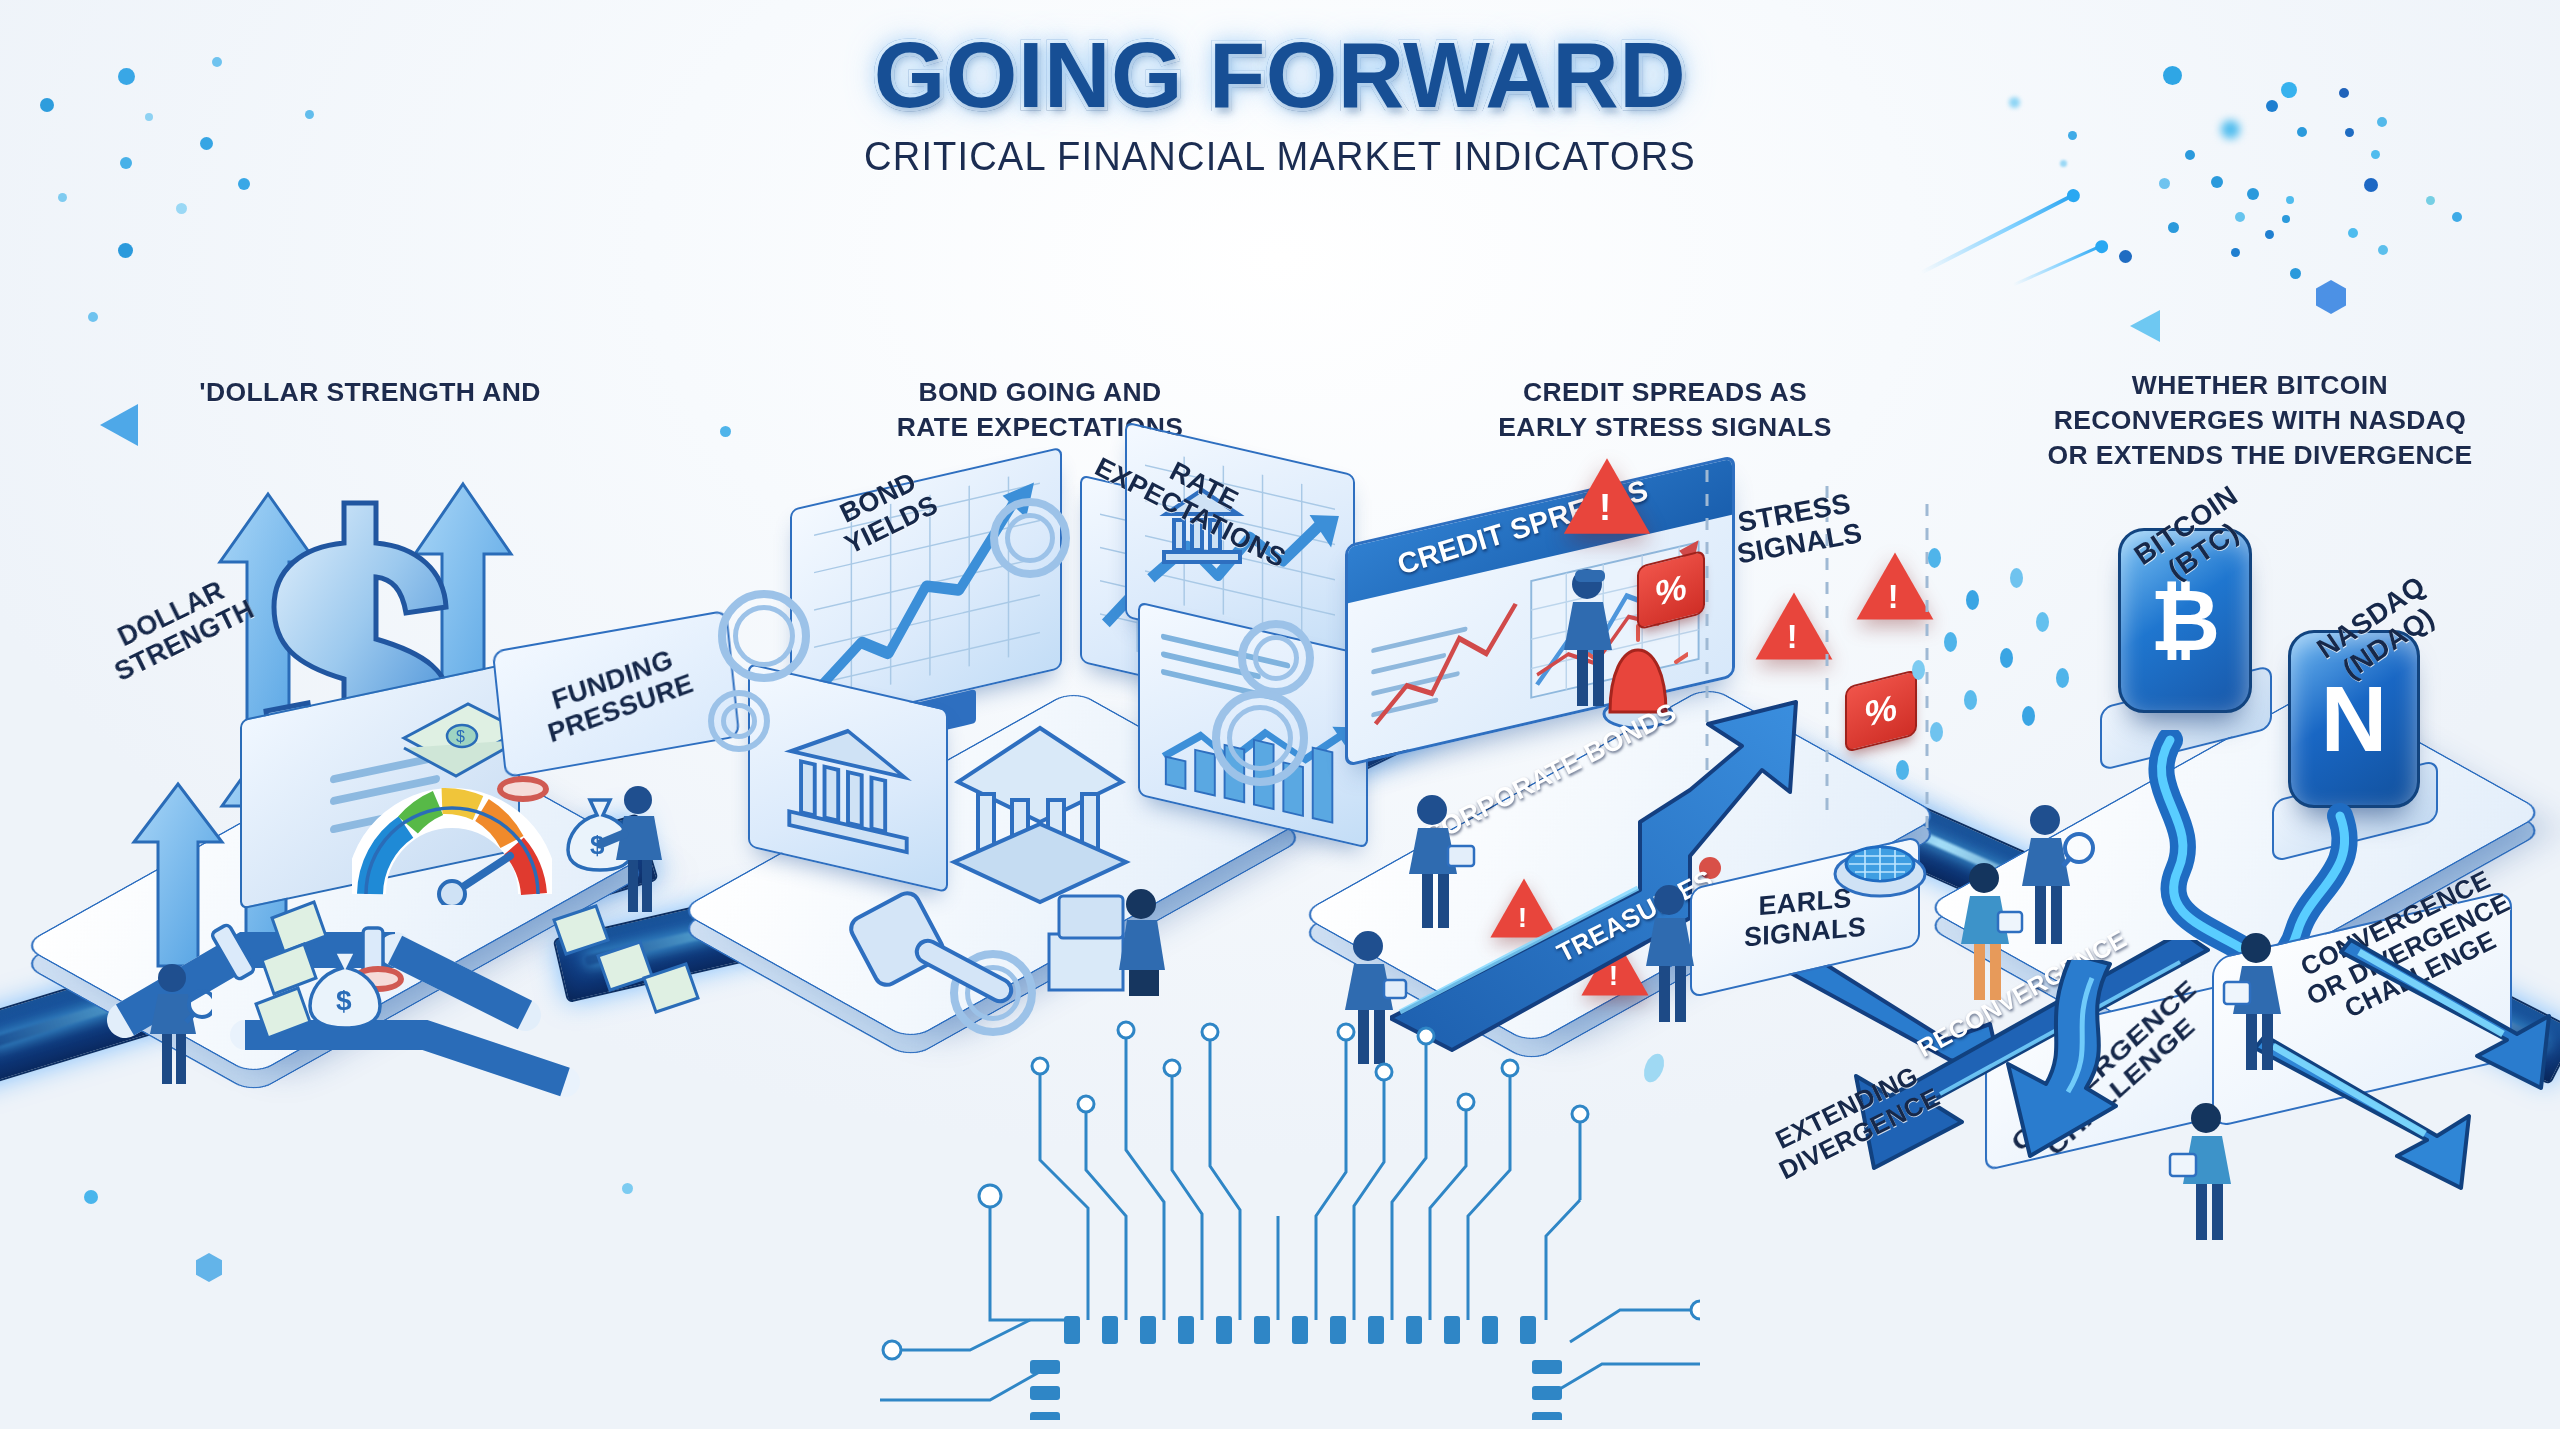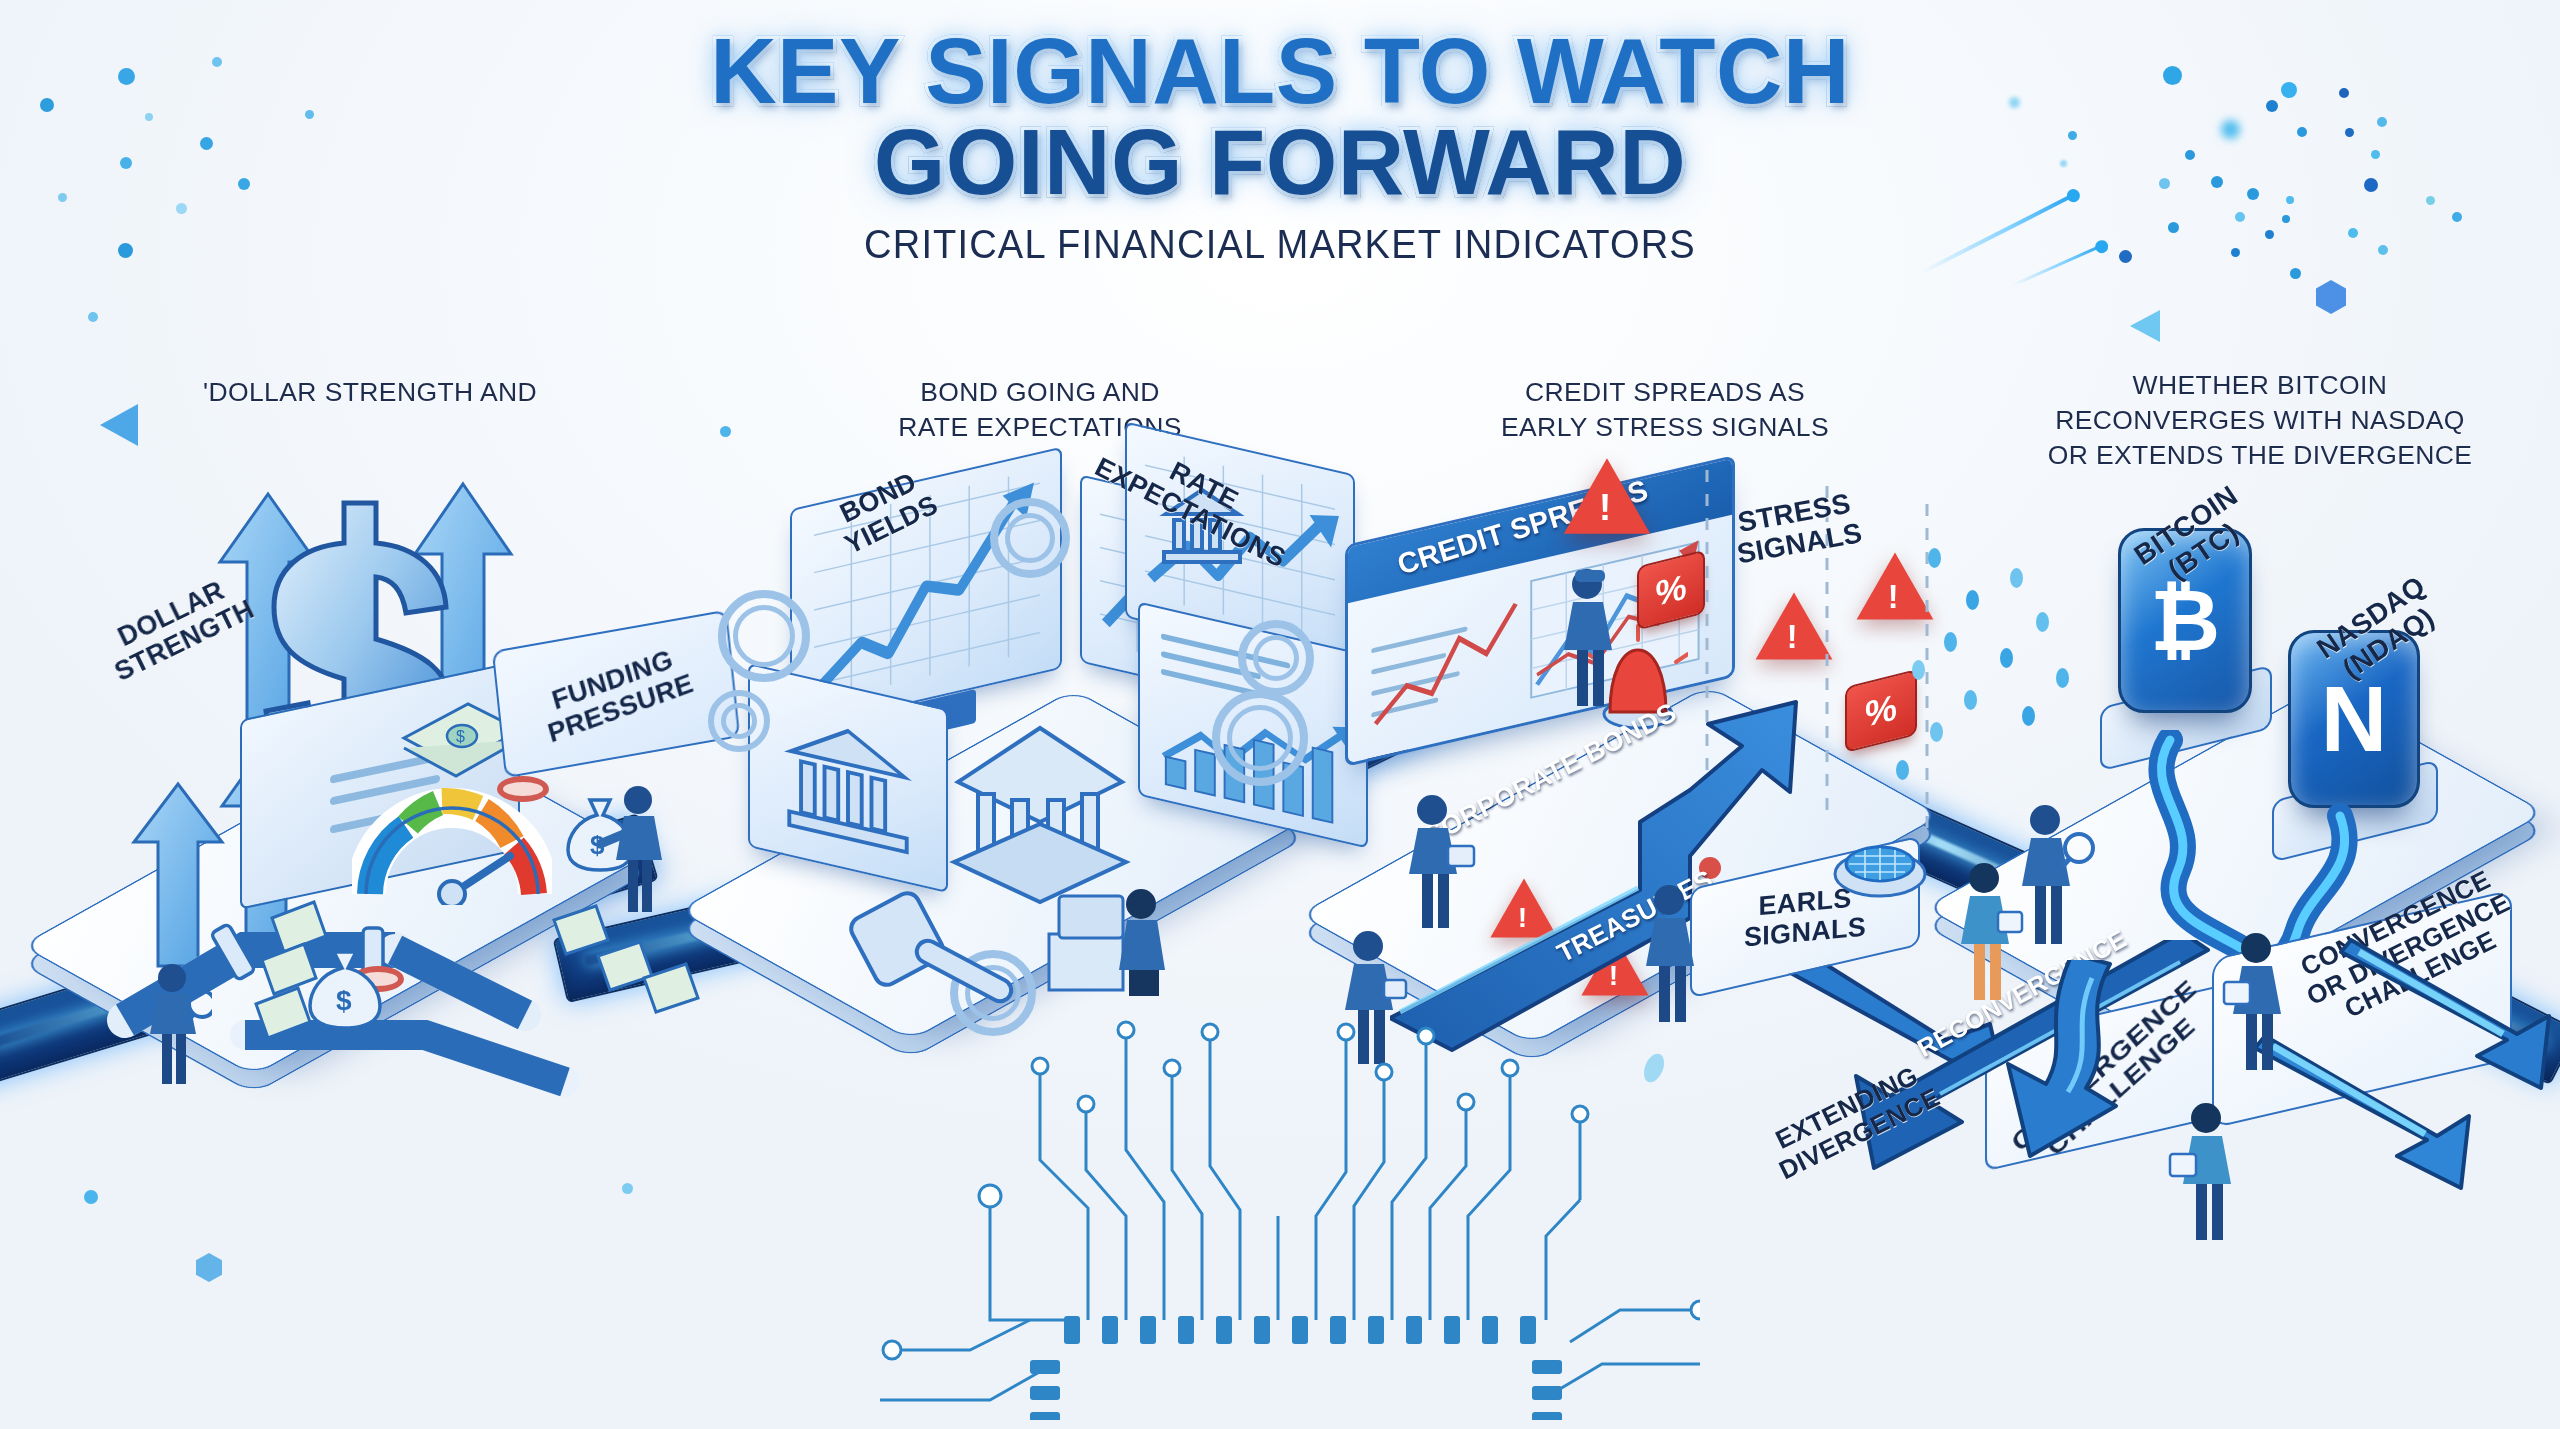--- a/index.html
+++ b/index.html
@@ -46,21 +46,21 @@
     letter-spacing: 1.2px;
     color: #1b2d52;
     font-family: "Liberation Sans Narrow", "Liberation Sans", sans-serif;
     transform: scaleX(.93);
     text-shadow: 0 1px 0 rgba(255,255,255,.9);
   }
 
   
   .col-head {
     position:absolute; text-align:center; color:#1d2b4d;
-    font-size:26.5px; font-weight:400; letter-spacing:.4px; line-height:1.32;
+    font-size:26.5px; font-weight:700; letter-spacing:.4px; line-height:1.32;
     text-shadow:0 1px 0 rgba(255,255,255,.85);
   }
 
   
   .plat { position:absolute; transform-style:preserve-3d; }
   .plat .top {
     position:absolute; inset:0; border-radius:26px;
     background: linear-gradient(150deg,#ffffff 0%, #f3f8fd 45%, #e3eefa 100%);
     border:2.5px solid #2e6fc0;
     transform: rotateX(56deg) rotateZ(-45deg);
@@ -215,21 +215,20 @@
     <div class="dot" style="left:1178px;top:528px;width:10px;height:10px;background:#6fc3ef;"></div>
     <div class="dot" style="left:1258px;top:456px;width:9px;height:9px;background:#6fc3ef;"></div>
     <div class="dot" style="left:84px;top:1190px;width:14px;height:14px;background:#49b5ec;"></div>
     <div class="dot" style="left:622px;top:1183px;width:11px;height:11px;background:#7ccbf1;"></div>
     <div class="hexa" style="left:196px;top:1253px;width:26px;height:29px;background:#4aa8e6;"></div>
     <div style="position:absolute;left:2147px;top:1043px;width:27px;height:27px;border:5px solid #5fb9ea;border-radius:50%;"></div>
     <div style="position:absolute;left:1645px;top:1053px;width:18px;height:30px;border-radius:50%;background:#9fd9f3;transform:rotate(22deg);"></div>
   </div>
 
   <div class="title-wrap">
-    <div class="t-line t1">KEY SIGNALS TO WATCH</div>
     <div class="t-line t2">GOING FORWARD</div>
     <div class="subtitle">CRITICAL FINANCIAL MARKET INDICATORS</div>
   </div>
 
   <div class="col-head" style="left:80px;top:375px;width:580px;">
     <div>'DOLLAR STRENGTH AND</div>
   </div>
   <div class="col-head" style="left:750px;top:375px;width:580px;">
     <div>BOND GOING AND</div>
     <div>RATE EXPECTATIONS</div>

